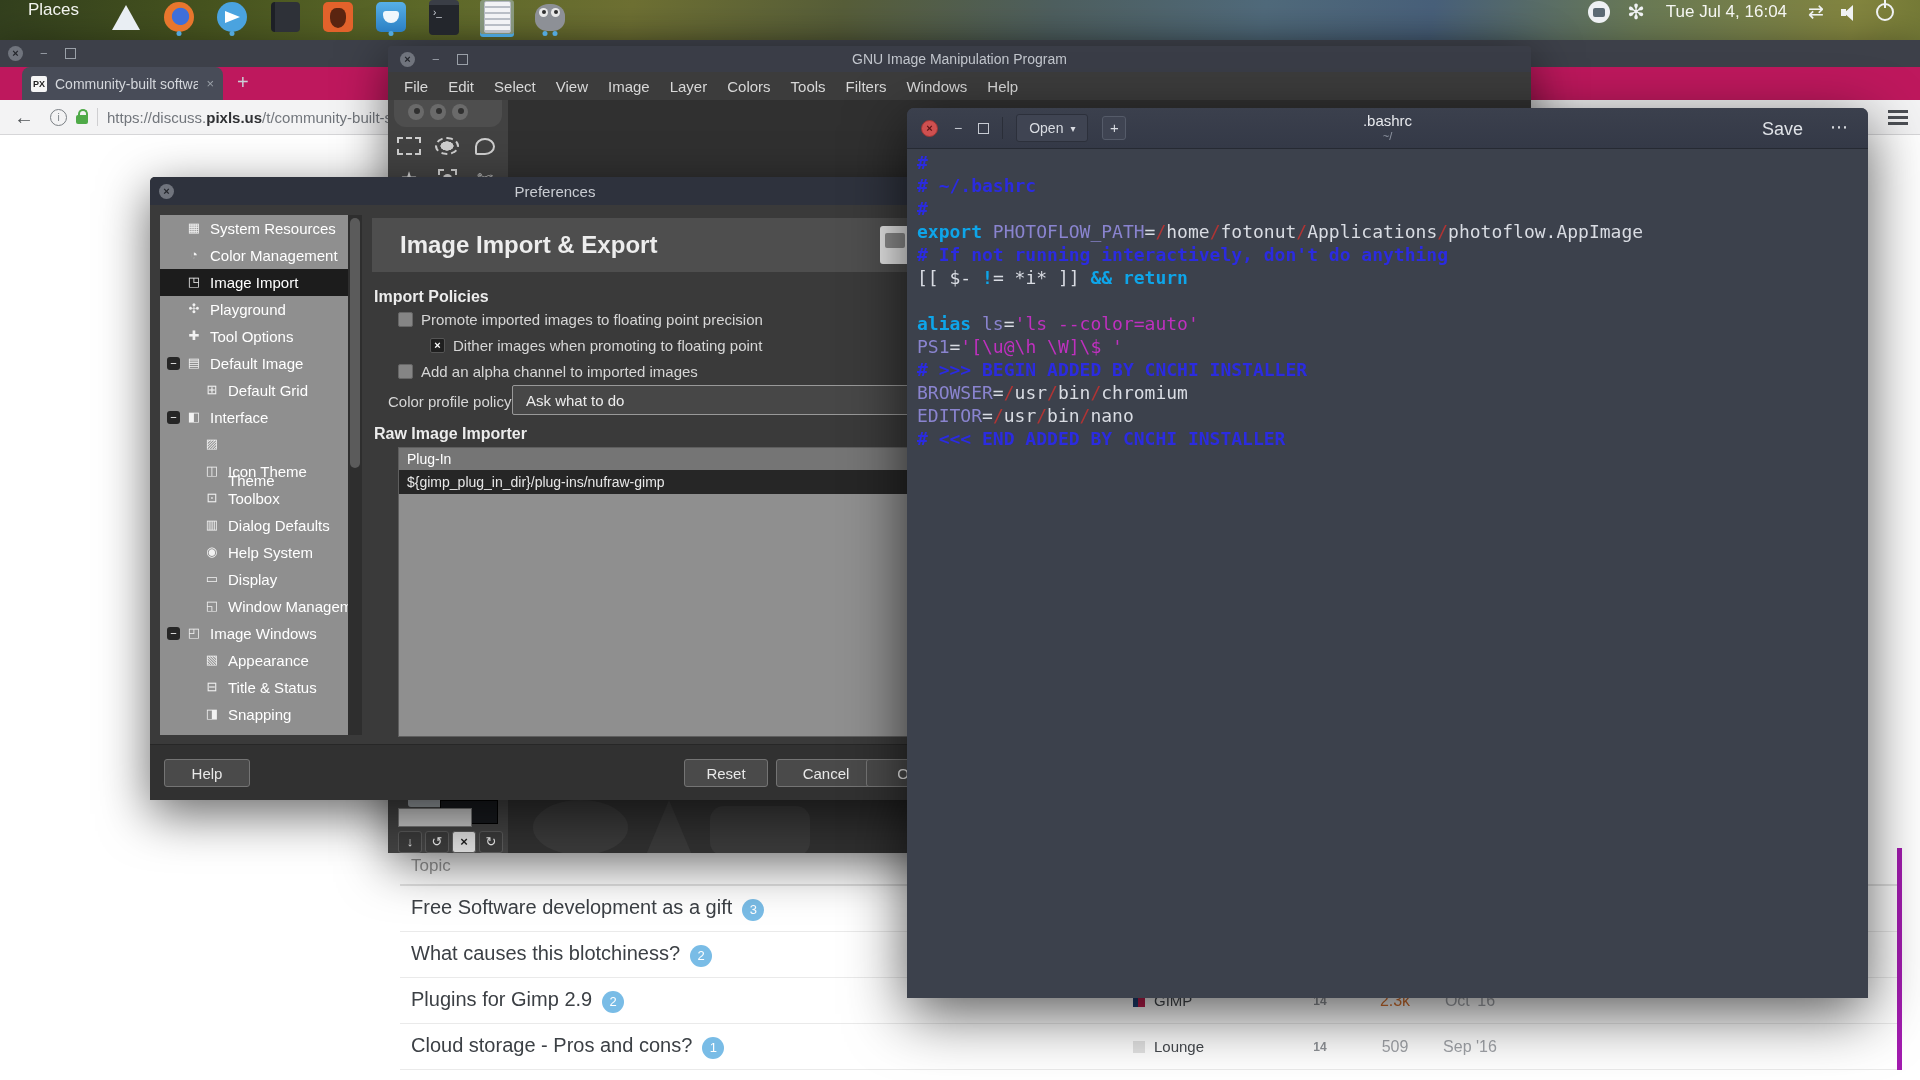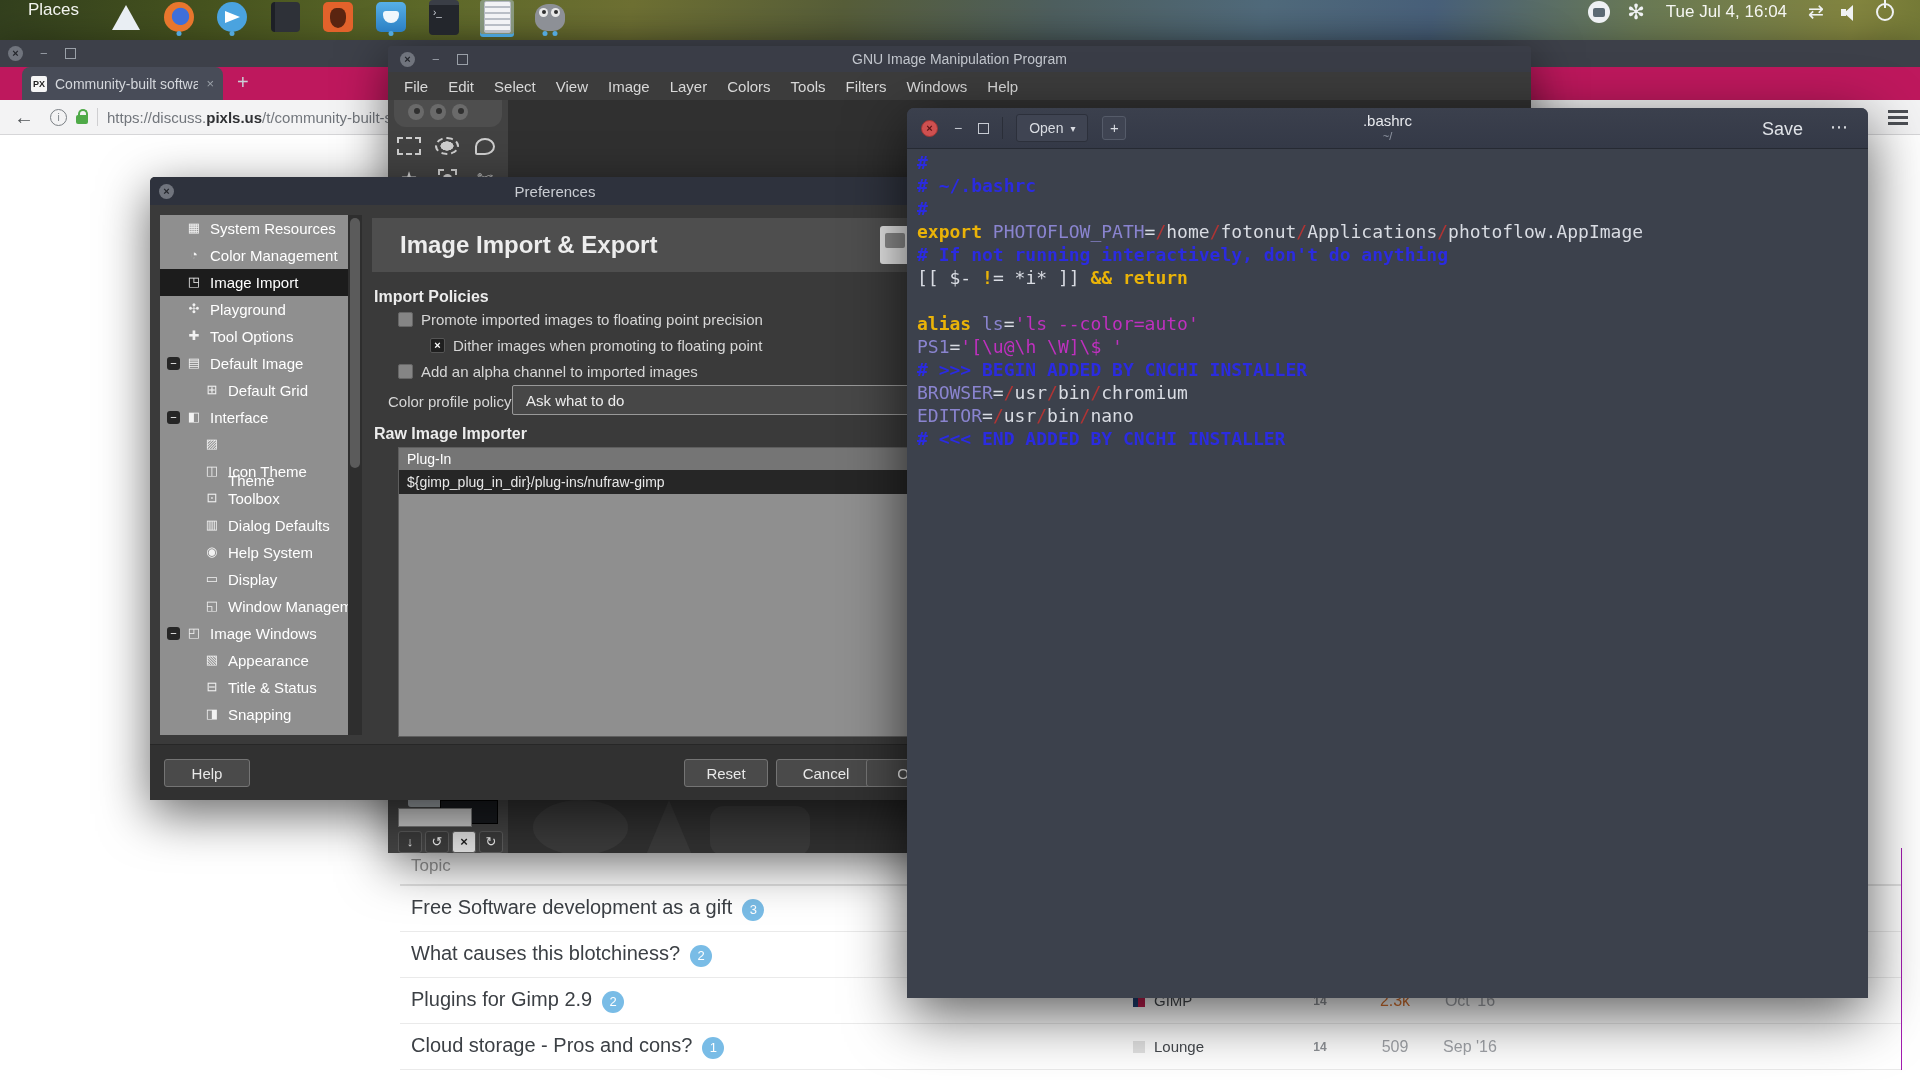--- a/index.html
+++ b/index.html
@@ -60,21 +60,21 @@
   .urlbox{display:flex;align-items:center;margin-left:16px;gap:9px}
   .info-i{width:15px;height:15px;border:1px solid #7a7f84;border-radius:50%;color:#7a7f84;font-size:10px;line-height:15px;text-align:center}
   .lock{position:relative;width:12px;height:9px;background:#4faa48;border-radius:2px;margin-top:5px}
   .lock::before{content:"";position:absolute;left:2px;top:-6px;width:6px;height:6px;border:2px solid #4faa48;border-bottom:none;border-radius:5px 5px 0 0}
   .url-div{width:1px;height:18px;background:#cfcfd1}
   .url{font-size:15px;color:#72767c;white-space:nowrap}
   .url b{color:#2f3033}
   .hamburger{position:absolute;right:12px;top:10px;width:20px;height:15px;
     background:linear-gradient(#4c4f54 0 3px,transparent 3px 6px,#4c4f54 6px 9px,transparent 9px 12px,#4c4f54 12px 15px)}
   .b-page{position:absolute;top:95px;bottom:0;left:0;right:0;background:#fff}
-  .forum{position:absolute;left:400px;top:713px;width:1502px;border-right:1px solid #a21caf;box-sizing:border-box}
+  .forum{position:absolute;left:400px;top:713px;width:1502px;border-right:5px solid #a21caf;box-sizing:border-box}
   .f-header{height:38px;display:flex;align-items:flex-end;padding:0 0 8px 11px;border-bottom:2px solid #e2e2e2;color:#9b9b9b;font-size:17px;box-sizing:border-box}
   .f-row{position:relative;height:46px;border-bottom:1px solid #eaeaea;display:flex;align-items:center;padding-left:11px;box-sizing:border-box}
   .f-title{font-size:20px;color:#3c4045}
   .f-badge{display:inline-block;margin-left:10px;width:22px;height:22px;border-radius:50%;background:#79bce6;color:#fff;font-size:13px;line-height:22px;text-align:center}
   .f-cat{position:absolute;left:733px;display:flex;align-items:center;gap:9px;font-size:15px;font-weight:normal;color:#45494e}
   .cat-sq{width:12px;height:12px}
   .cat-gimp{background:linear-gradient(90deg,#1e3f73 45%,#c01d4e 45%)}
   .cat-lounge{background:#e3e3e3}
   .f-replies{position:absolute;left:895px;width:50px;text-align:center;font-size:12px;font-weight:bold;color:#8f9297}
   .f-views{position:absolute;left:965px;width:60px;text-align:center;font-size:16px;color:#a0a3a8}
@@ -146,21 +146,21 @@
   .e-open{height:26px;padding:0 12px;background:#3f4452;border:1px solid #2c303b;border-radius:3px;color:#d9dce2;font-size:14px;display:flex;align-items:center;gap:7px}
   .e-open .caret{font-size:10px}
   .e-newdoc{margin-left:14px;width:24px;height:24px;border:1px solid #555b69;border-radius:3px;color:#d9dce2;font-size:15px;text-align:center;line-height:22px;background:#3f4452;box-sizing:border-box}
   .e-titlewrap{position:absolute;left:50%;top:4px;transform:translateX(-50%);text-align:center}
   .e-title{font-size:15px;color:#e8eaee}
   .e-sub{font-size:11px;color:#939aa7;margin-top:1px}
   .e-save{position:absolute;right:65px;top:11px;font-size:18px;color:#dfe2e7}
   .e-dots{position:absolute;right:20px;top:8px;font-size:18px;color:#dfe2e7}
   .e-code{position:absolute;top:40px;bottom:0;left:0;right:0;padding:3px 0 0 10px;font-family:"DejaVu Sans Mono",monospace;font-size:18px;line-height:23px;white-space:pre;overflow:hidden}
   .c-comment{color:#2b2be0;font-weight:bold}
-  .c-kw{color:#eab308;font-weight:bold}
+  .c-kw{color:#0ea5e9;font-weight:bold}
   .c-sl{color:#b03434}
   .c-var{color:#8a84cf}
   .c-str{color:#bf30bf}
   .c-p{color:#d9dce3}
 </style>
 </head>
 <body>
 
 <div class="screen">
   <div class="wallpaper"></div>

